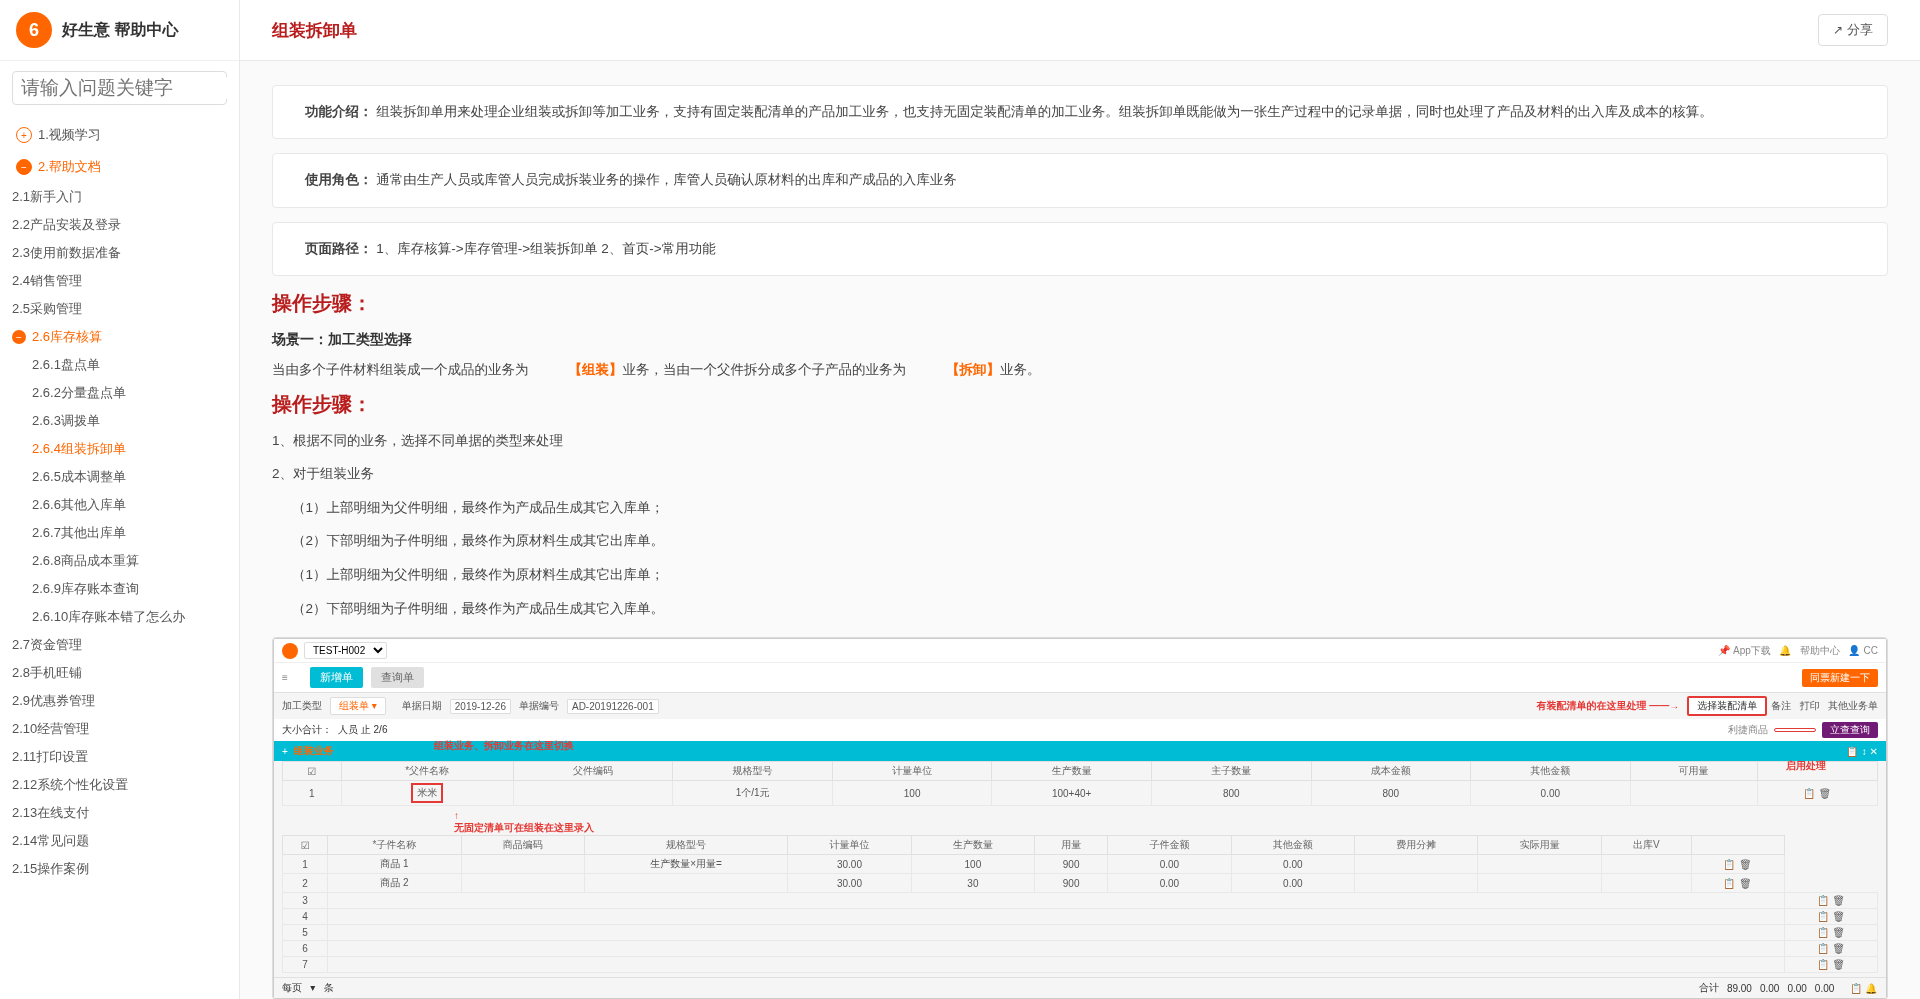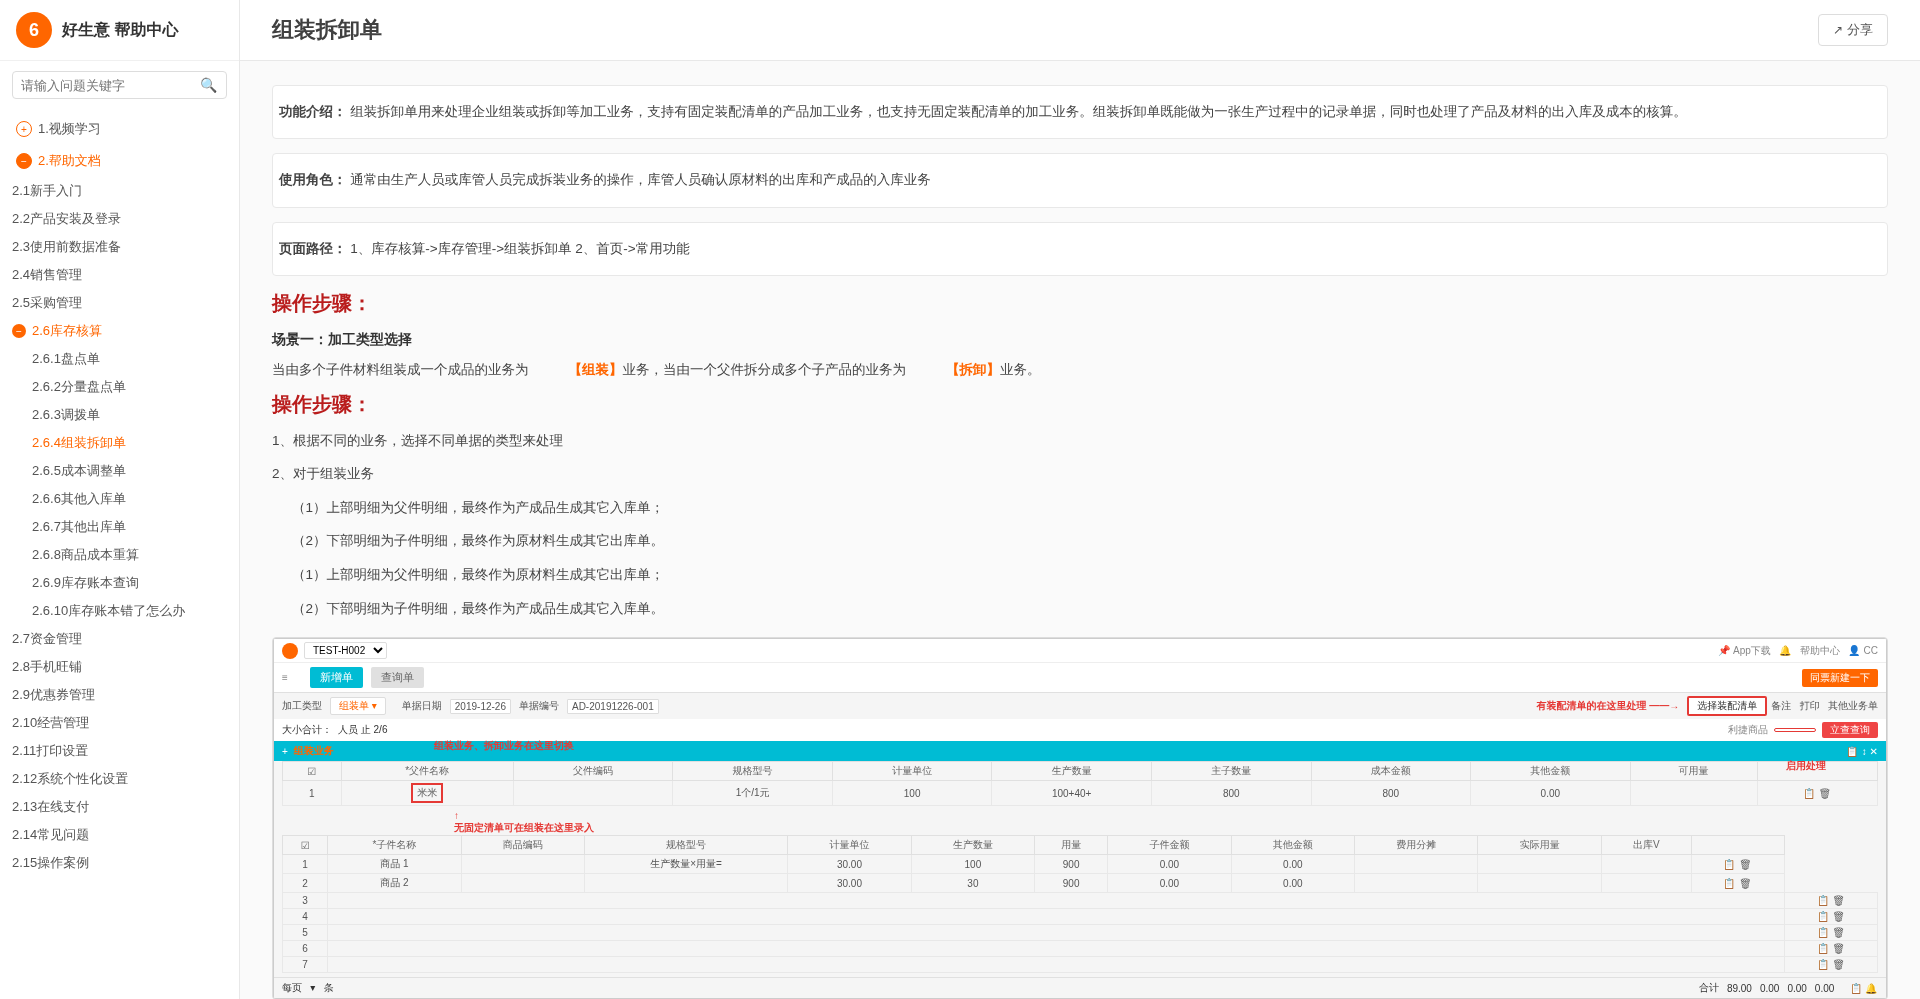--- a/index.html
+++ b/index.html
@@ -36,21 +36,21 @@
     .search-box {
       margin: 10px 12px;
       display: flex;
       align-items: center;
       border: 1px solid #ddd;
       border-radius: 4px;
       padding: 5px 8px;
       background: #fff;
     }
     .search-box input {
-      border: none; outline: none; flex: 1; font-size: 13px; color: #8b5cf6;
+      border: none; outline: none; flex: 1; font-size: 19px; color: #8b5cf6;
     }
     .search-icon { color: #bbb; font-size: 14px; cursor: pointer; }
 
     .nav-section { padding: 4px 0; }
     .nav-item {
       display: flex; align-items: center;
       padding: 7px 16px;
       cursor: pointer;
       font-size: 13px;
       color: #555;
@@ -79,40 +79,40 @@
       overflow: hidden;
     }
     .main-header {
       background: #fff;
       border-bottom: 1px solid #e8e8e8;
       padding: 14px 32px;
       display: flex;
       align-items: center;
       justify-content: space-between;
     }
-    .main-header-title { font-size: 22px; font-weight: 600; color: #404040; }
+    .main-header-title { font-size: 17px; font-weight: 600; color: #b91c1c; }
     .share-btn {
       display: flex; align-items: center; gap: 4px;
       border: 1px solid #ddd; border-radius: 4px;
       padding: 6px 14px; cursor: pointer; font-size: 13px; color: #555;
       background: #fff;
     }
 
     .content-area {
       flex: 1;
       overflow-y: auto;
       padding: 24px 32px;
       background: #fafafa;
     }
 
     .info-block {
       background: #fff;
       border: 1px solid #e8e8e8;
       border-radius: 4px;
-      padding: 14px 6px;
+      padding: 14px 32px;
       margin-bottom: 14px;
       font-size: 13.5px;
       line-height: 1.8;
       color: #444;
     }
 
     .section-title {
       font-size: 20px;
       font-weight: bold;
       color: #b91c1c;
@@ -389,21 +389,21 @@
                 <div style="font-size:10px;color:#555;">备注 &nbsp; 打印 &nbsp; 其他业务单</div>
               </div>
             </div>
 
             <div style="padding:3px 8px;display:flex;align-items:center;gap:6px;font-size:10px;background:#fff;">
               <span>大小合计：</span>
               <span>人员 止 2/6</span>
               <span style="flex:1"></span>
               <span style="font-size:10px;color:#888;">利捷商品</span>
               <div style="border:1px solid #e53935;padding:1px 20px;border-radius:2px;font-size:10px;background:#fff;"></div>
-              <div style="background:#ef4444;color:#fff;padding:1px 8px;border-radius:2px;font-size:10px;">立查查询</div>
+              <div style="background:#701a75;color:#fff;padding:1px 8px;border-radius:2px;font-size:10px;">立查查询</div>
             </div>
 
             <div style="position:relative;">
               <div class="mock-section-header">
                 <span>+</span>
                 <span class="mock-section-label">组装业务</span>
                 <span style="flex:1"></span>
                 <span style="color:#fff;font-size:10px;">📋 ↕ ✕</span>
               </div>
               <div style="position:absolute;left:160px;top:-2px;color:#e53935;font-size:10px;font-weight:bold;white-space:nowrap;">组装业务、拆卸业务在这里切换</div>

